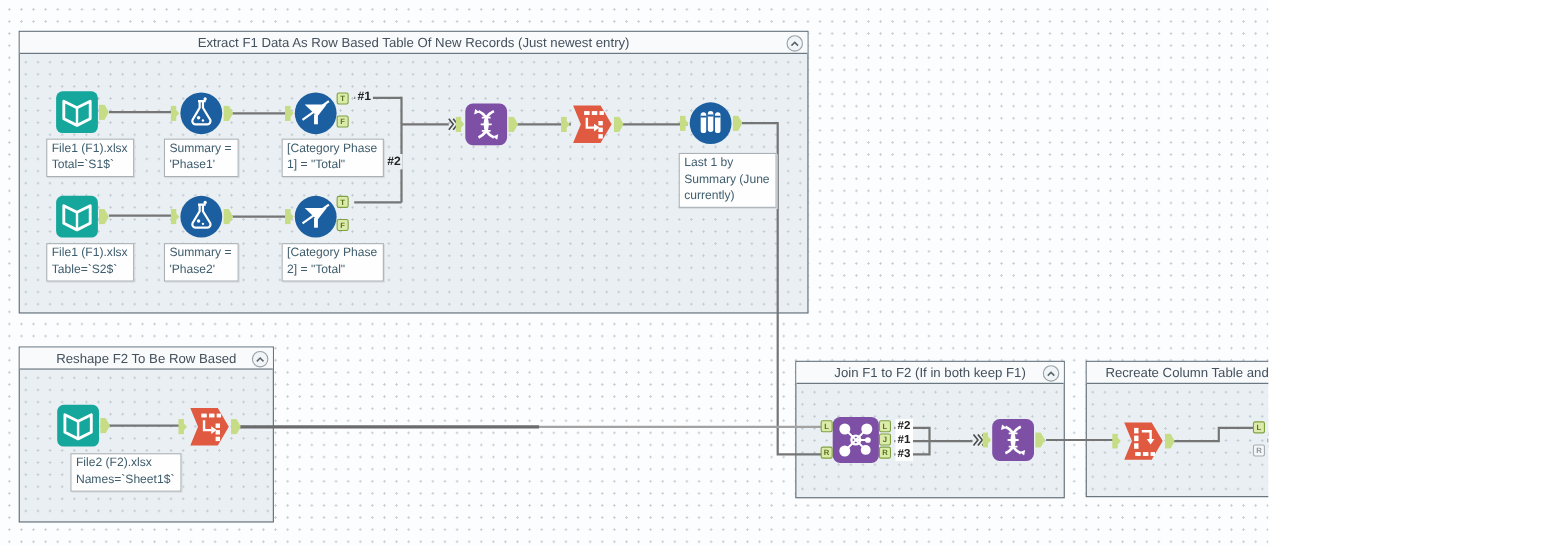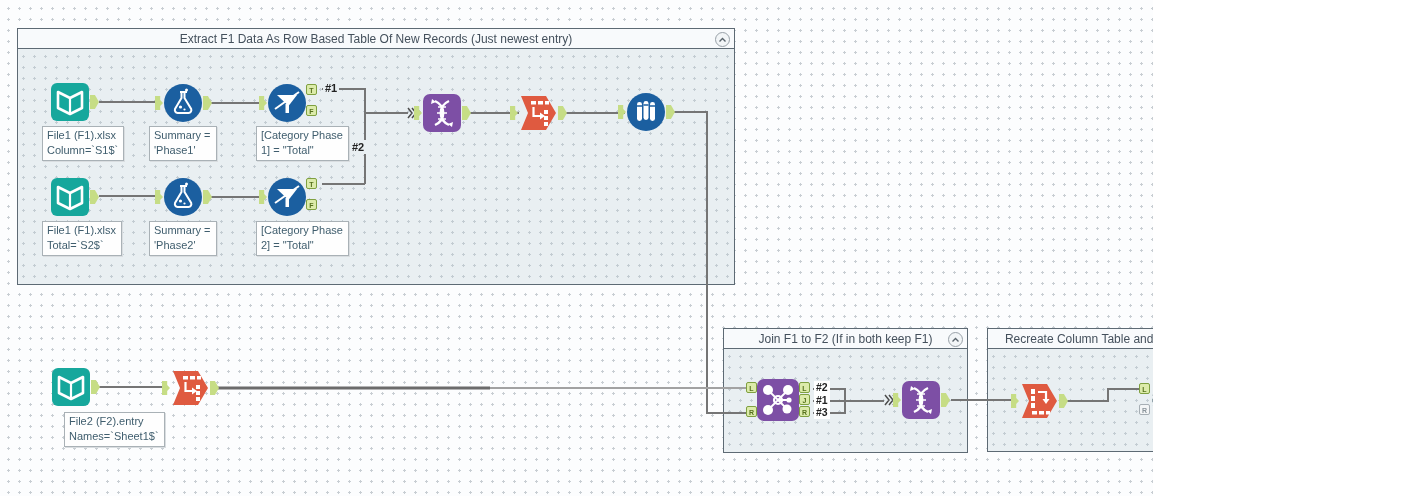--- a/index.html
+++ b/index.html
@@ -51,20 +51,30 @@
     <div class="tc-header">
       <span class="tc-title">Extract F1 Data As Row Based Table Of New Records (Just newest entry)</span>
       <span class="collapse-btn">
         <svg width="9" height="6" viewBox="0 0 9 6">
             <polyline points="1.5,4.5 4.5,1.5 7.5,4.5" fill="none" stroke="#5a646c" stroke-width="1.4"></polyline>
           </svg>
       </span>
     </div>
   </div>
 
+  <div class="tc" style="left:17px;top:315px;width:230px;height:158px;">
+    <div class="tc-header">
+      <span class="tc-title">Reshape F2 To Be Row Based</span>
+      <span class="collapse-btn">
+        <svg width="9" height="6" viewBox="0 0 9 6">
+            <polyline points="1.5,4.5 4.5,1.5 7.5,4.5" fill="none" stroke="#5a646c" stroke-width="1.4"></polyline>
+          </svg>
+      </span>
+    </div>
+  </div>
 
   <div class="tc" style="left:723px;top:328px;width:243px;height:123px;">
     <div class="tc-header">
       <span class="tc-title">Join F1 to F2 (If in both keep F1)</span>
       <span class="collapse-btn">
         <svg width="9" height="6" viewBox="0 0 9 6">
             <polyline points="1.5,4.5 4.5,1.5 7.5,4.5" fill="none" stroke="#5a646c" stroke-width="1.4"></polyline>
           </svg>
       </span>
     </div>
@@ -310,44 +320,49 @@
       <rect x="17" y="14" width="6" height="6" fill="#fff"></rect>
       <circle cx="14.8" cy="25" r="4.2" fill="#fff"></circle>
       <circle cx="25.2" cy="25" r="4.2" fill="#fff"></circle>
       <rect x="18" y="29" width="4" height="3" fill="#16a79c"></rect>
     </svg>
     <span class="a-in"></span>
   </div>
 
   <div class="ann" style="left:42px;top:126px;">
     <div>File1 (F1).xlsx</div>
-    <div>Column=`S1$`</div>
+    <div>Total=`S1$`</div>
   </div>
   <div class="ann" style="left:149px;top:126px;">
     <div>Summary =</div>
     <div>'Phase1'</div>
   </div>
   <div class="ann" style="left:256px;top:126px;">
     <div>[Category Phase</div>
     <div>1] = "Total"</div>
   </div>
   <div class="ann" style="left:42px;top:221px;">
     <div>File1 (F1).xlsx</div>
-    <div>Total=`S2$`</div>
+    <div>Table=`S2$`</div>
   </div>
   <div class="ann" style="left:149px;top:221px;">
     <div>Summary =</div>
     <div>'Phase2'</div>
   </div>
   <div class="ann" style="left:256px;top:221px;">
     <div>[Category Phase</div>
     <div>2] = "Total"</div>
   </div>
+  <div class="ann" style="left:617px;top:139px;">
+    <div>Last 1 by</div>
+    <div>Summary (June</div>
+    <div>currently)</div>
+  </div>
   <div class="ann" style="left:64px;top:412px;">
-    <div>File2 (F2).entry</div>
+    <div>File2 (F2).xlsx</div>
     <div>Names=`Sheet1$`</div>
   </div>
 
   <span class="wl" style="left:323px;top:81px;">#1</span>
   <span class="wl" style="left:350px;top:140px;">#2</span>
   <div class="wl-box" style="left:814px;top:381px;">
     <div>#2</div>
     <div>#1</div>
     <div>#3</div>
   </div>

